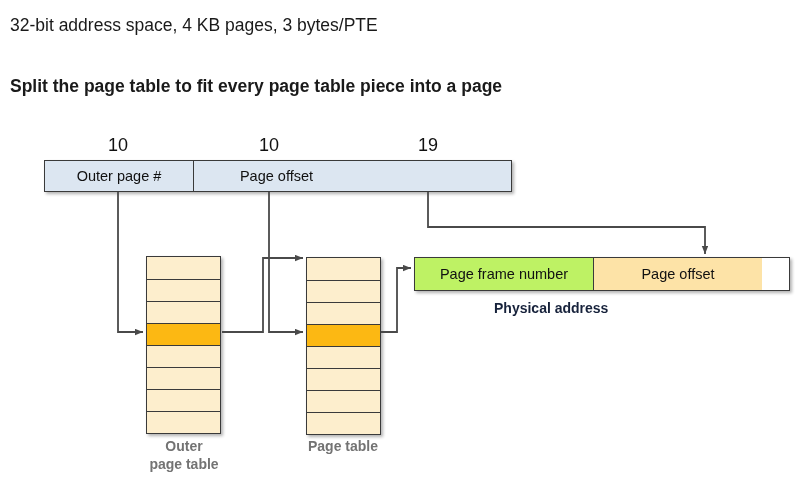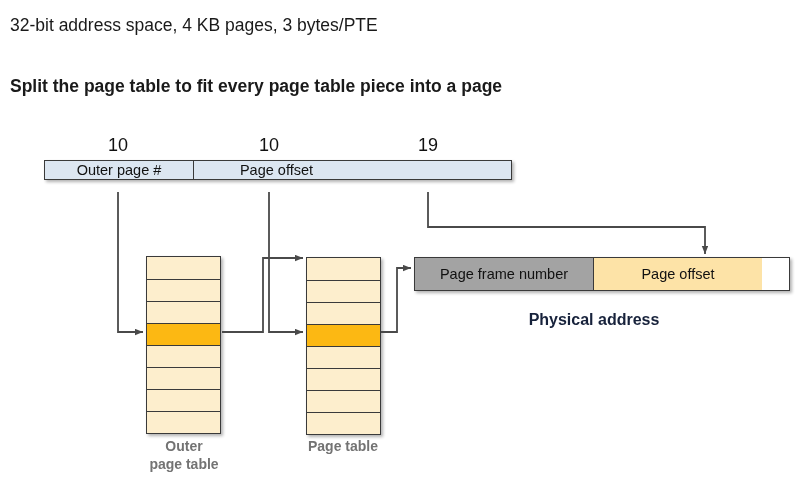--- a/index.html
+++ b/index.html
@@ -26,21 +26,21 @@
   }
   #line-1 { left: 10px; top: 14px; }
   #line-2 { left: 10px; top: 75px; font-weight: bold; }
 
   
   #virtual-address-bar {
     position: absolute;
     left: 44px;
     top: 160px;
     width: 468px;
-    height: 20px;
+    height: 32px;
     display: flex;
     border: 1.5px solid #3a3a3a;
     box-sizing: border-box;
     box-shadow: 2px 2px 3px rgba(0,0,0,0.30);
     background: #dce6f1;
   }
   #virtual-address-bar .va-cell {
     background: #dce6f1;
     display: flex;
     align-items: center;
@@ -114,36 +114,34 @@
   }
   #physical-address-bar .pa-cell {
     display: flex;
     align-items: center;
     justify-content: center;
     font-size: 14.5px;
     color: #111111;
     box-sizing: border-box;
     white-space: nowrap;
   }
-  .pa-cell.frame { width: 178px; background: #a3a3a3; }
+  .pa-cell.frame { width: 178px; background: #bef264; }
   .pa-cell.offset {
     width: 169px;
     background: #fde3a7;
     border-left: 1.5px solid #3a3a3a;
   }
   #physical-address-caption {
     position: absolute;
     left: 494px;
     top: 300px;
     width: 200px;
-    text-align: center;
-    font-size: 16px;
+    font-size: 14px;
     font-weight: bold;
     color: #17223b;
-    margin-top: 11px;
   }
 
   
   #connectors {
     position: absolute;
     left: 0;
     top: 0;
     width: 801px;
     height: 494px;
     pointer-events: none;

